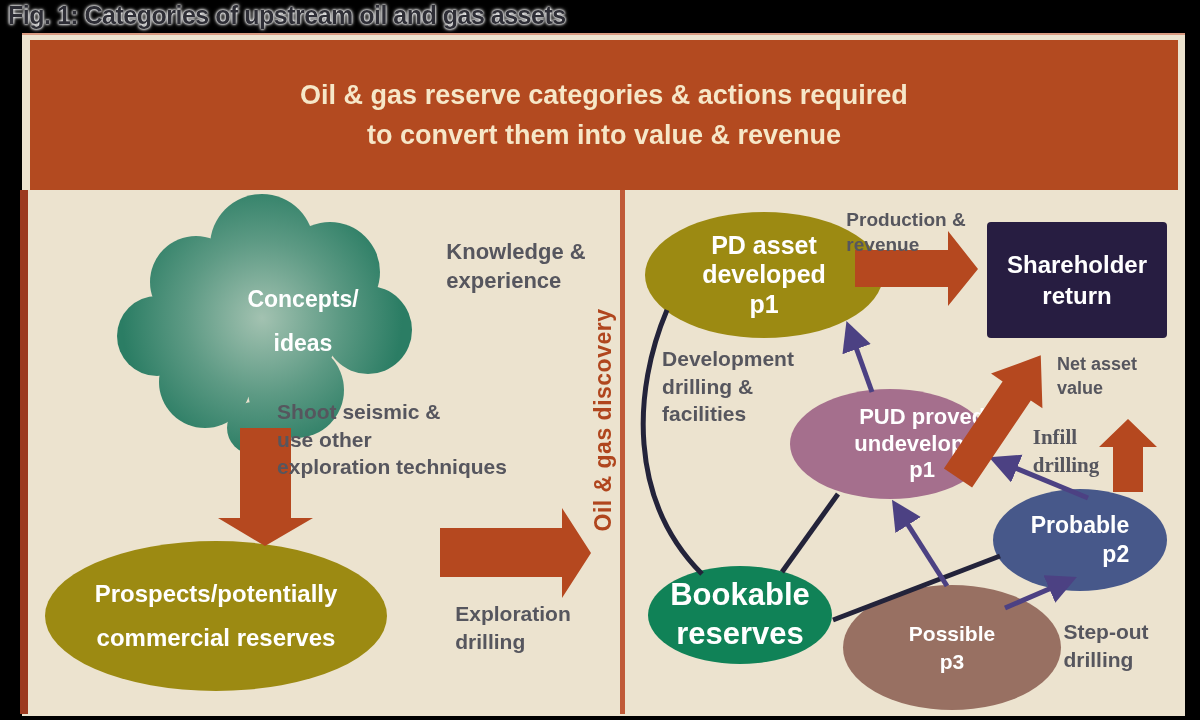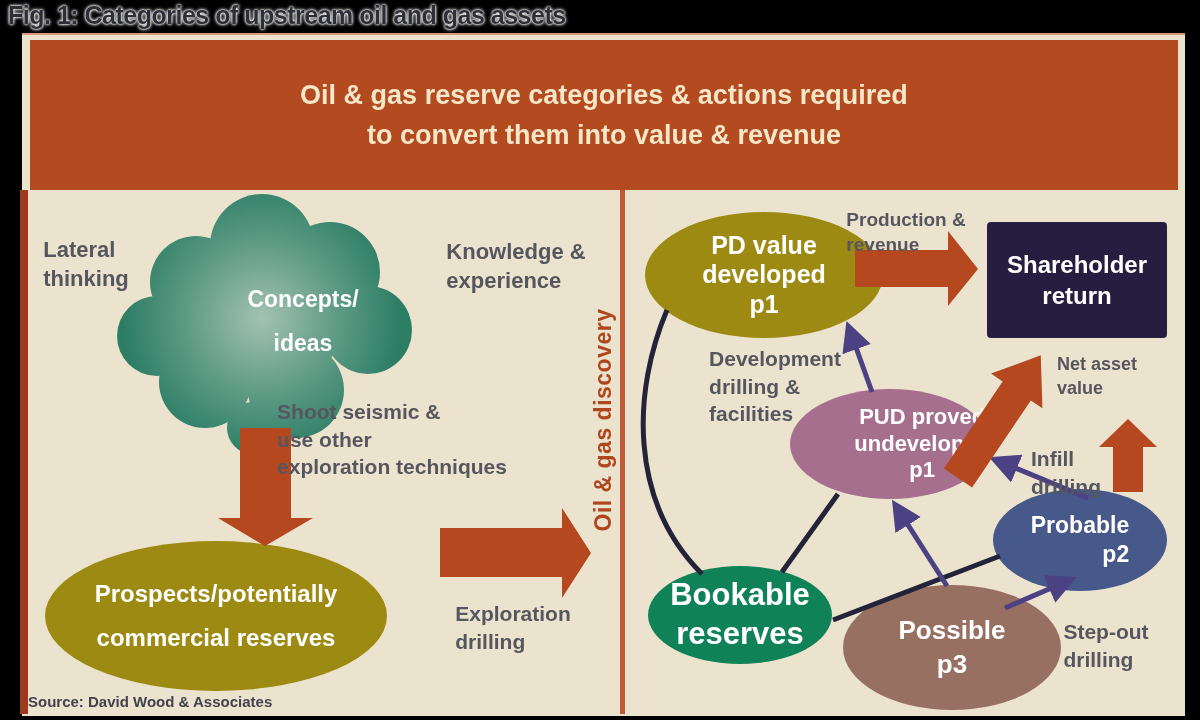--- a/index.html
+++ b/index.html
@@ -40,21 +40,21 @@
   }
   
   .node{
     position:absolute;border-radius:50%;display:flex;align-items:center;justify-content:center;
     text-align:center;color:#fff;font-weight:bold;white-space:pre-line;
   }
   .pd-oval{left:645px;top:212px;width:238px;height:126px;background:#9c8a12;font-size:25px;line-height:1.18;}
   .pud-oval{left:790px;top:389px;width:200px;height:110px;background:#a56f8d;font-size:22px;line-height:1.2;justify-content:flex-end;}
   .probable-oval{left:993px;top:489px;width:174px;height:102px;background:#47588a;font-size:23px;line-height:1.25;text-align:right;}
   .bookable-oval{left:648px;top:566px;width:184px;height:98px;background:#108257;font-size:31px;line-height:1.25;}
-  .possible-oval{left:843px;top:585px;width:218px;height:125px;background:#987062;font-size:26px;line-height:1.3;}
+  .possible-oval{left:843px;top:585px;width:218px;height:125px;background:#987062;font-size:21px;line-height:1.3;}
   .prospects-oval{left:45px;top:541px;width:342px;height:150px;background:#9c8a12;font-size:24px;line-height:1.85;}
   .shareholder-box{
     position:absolute;left:987px;top:222px;width:180px;height:116px;background:#271d41;border-radius:4px;
     display:flex;align-items:center;justify-content:center;text-align:center;color:#fff;
     font-weight:bold;font-size:24px;line-height:1.3;white-space:pre-line;
   }
   .cloud-label{
     position:absolute;left:263px;top:322px;transform:translate(-50%,-50%);text-align:center;
     color:#fff;font-weight:bold;font-size:23px;line-height:1.9;white-space:pre-line;z-index:5;margin-left:40px;
   }
@@ -98,21 +98,21 @@
     </g>
   </svg>
   <div class="cloud-label">Concepts/
 ideas</div>
 
   <div class="node prospects-oval">
     <span>Prospects/potentially
 commercial reserves</span>
   </div>
   <div class="node pd-oval">
-    <span>PD value
+    <span>PD asset
 developed
 p1</span>
   </div>
   <div class="node pud-oval">
     <span>PUD proved
 undeveloped
 p1</span>
   </div>
   <div class="node probable-oval">
     <span>Probable
@@ -149,37 +149,34 @@
 
     <polygon points="240,428 291,428 291,518 313,518 265,546 218,518 240,518" fill="#b5481f"></polygon>
     <polygon points="440,528 562,528 562,508 591,553 562,598 562,577 440,577" fill="#b5481f"></polygon>
     <polygon points="855,250 948,250 948,231 978,269 948,306 948,287 855,287" fill="#b5481f"></polygon>
     <g transform="translate(958,478) rotate(-56)">
       <polygon points="0,-17 105,-17 105,-31 148,0 105,31 105,17 0,17" fill="#b5481f"></polygon>
     </g>
     <polygon points="1113,492 1113,447 1099,447 1128,419 1157,447 1143,447 1143,492" fill="#b5481f"></polygon>
   </svg>
 
-  <div class="lbl s22" style="left:86px;top:264px;">Lateral
-thinking</div>
   <div class="lbl s22" style="left:516px;top:266px;">Knowledge &amp;
 experience</div>
   <div class="lbl s21" style="left:392px;top:440px;">Shoot seismic &amp;
 use other
 exploration techniques</div>
   <div class="lbl s21" style="left:513px;top:628px;">Exploration
 drilling</div>
   <div class="lbl s19" style="left:906px;top:232px;">Production &amp;
 revenue</div>
-  <div class="lbl s21" style="left:728px;top:387px;margin-left:47px;">Development
+  <div class="lbl s21" style="left:728px;top:387px;">Development
 drilling &amp;
 facilities</div>
   <div class="lbl s18" style="left:1097px;top:377px;">Net asset
 value</div>
-  <div class="lbl s21" style="left:1066px;top:473px;">Infill
+  <div class="lbl s21" style="left:1066px;top:452px;font-family:Liberation Serif, serif;">Infill
 drilling</div>
   <div class="lbl s21" style="left:1106px;top:646px;">Step-out
 drilling</div>
 
   <div class="divider-label">Oil &amp; gas discovery</div>
 
-  <div class="lbl source">Source: David Wood &amp; Associates</div>
 </div>
 
 </body></html>

